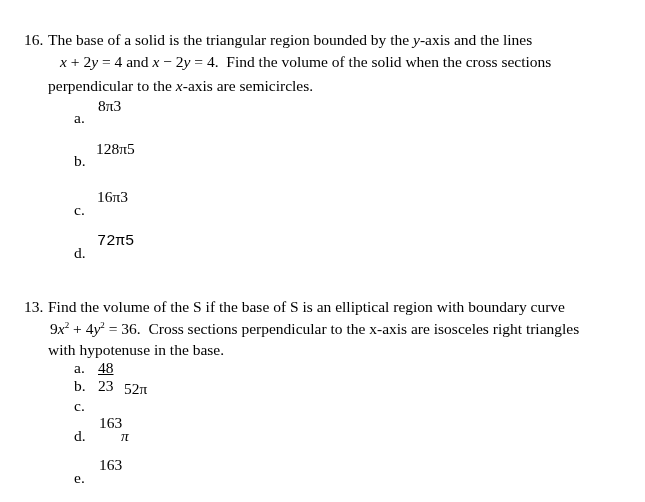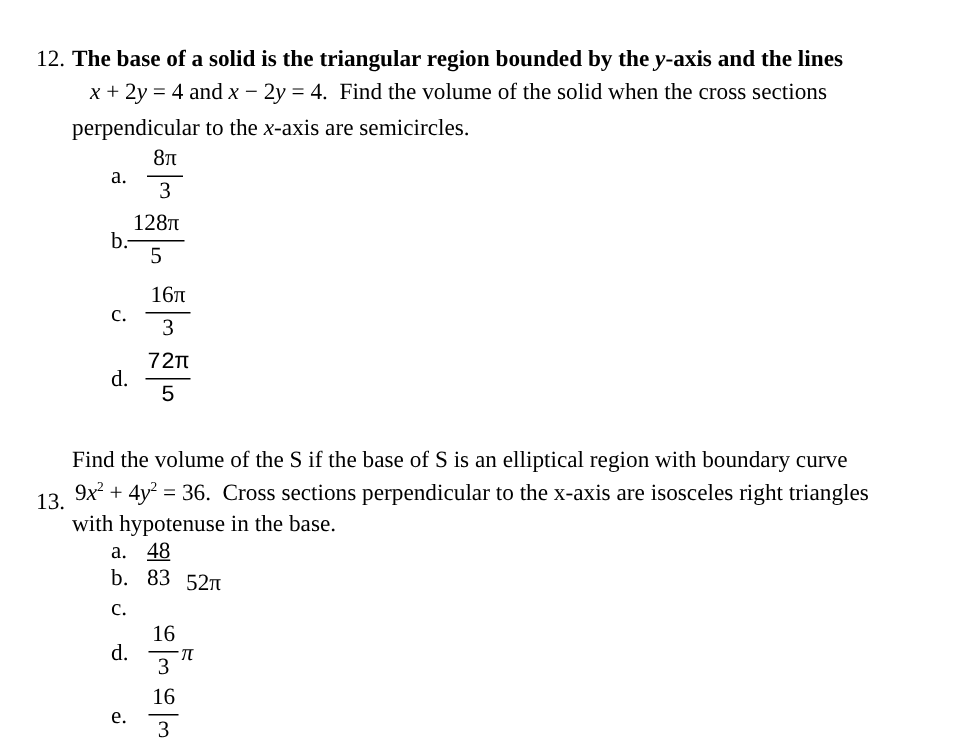--- a/index.html
+++ b/index.html
@@ -1,46 +1,46 @@
 <!DOCTYPE html>
 <html><head>
 <meta charset="utf-8">
 <style>
   html, body { margin: 0; padding: 0; background: #ffffff; }
   body { width: 645px; height: 502px; position: relative; overflow: hidden;
          font-family: "Liberation Serif", "DejaVu Serif", serif; color: #000; font-size: 15.5px; }
   .abs { position: absolute; white-space: nowrap; line-height: 18px; }
   .it { font-style: italic; }
-  .frac { position: absolute; display: flex; flex-direction: column; align-items: center; line-height: 16px; }
+  .frac { position: absolute; display: flex; flex-direction: row; align-items: center; line-height: 16px; }
   .frac .num, .frac .den { display: block; text-align: center; }
   .frac .bar { display: block; border-top: 1px solid #000; margin: 3px 0 2px 0; align-self: stretch; }
   .label { position: absolute; line-height: 18px; }
   sup { font-size: 9px; vertical-align: 6px; line-height: 0; }
 </style>
 </head>
 <body>
 
 <div>
-  <span class="abs" style="left:24px; top:31px;">12.</span>
-  <span class="abs" style="left:48px; top:31px;font-weight:bold;">The base of a solid is the triangular region bounded by the <span class="it">y</span>-axis and the lines</span>
+  <span class="abs" style="left:24px; top:31px;">16.</span>
+  <span class="abs" style="left:48px; top:31px;">The base of a solid is the triangular region bounded by the <span class="it">y</span>-axis and the lines</span>
   <span class="abs" style="left:60px; top:53px;"><span class="it">x</span> + 2<span class="it">y</span> = 4 and <span class="it">x</span> − 2<span class="it">y</span> = 4.&nbsp; Find the volume of the solid when the cross sections</span>
   <span class="abs" style="left:48px; top:77px;">perpendicular to the <span class="it">x</span>-axis are semicircles.</span>
 
   <div>
     <span class="label" style="left:74px; top:109px;">a.</span>
     <div class="frac" style="left:98px; top:98px; width:24px;">
       <span class="num">8π</span>
       <span class="bar"></span>
       <span class="den">3</span>
     </div>
   </div>
 
   <div>
     <span class="label" style="left:74px; top:152px;">b.</span>
-    <div class="frac" style="left:85px; top:141px; width:38px;">
+    <div class="frac" style="left:96px; top:141px; width:38px;">
       <span class="num">128π</span>
       <span class="bar"></span>
       <span class="den">5</span>
     </div>
   </div>
 
   <div>
     <span class="label" style="left:74px; top:201px;">c.</span>
     <div class="frac" style="left:97px; top:189px; width:30px;">
       <span class="num">16π</span>
@@ -53,32 +53,32 @@
     <span class="label" style="left:74px; top:244px;">d.</span>
     <div class="frac" style="left:97px; top:233px; width:30px;font-family:Liberation Mono, monospace;">
       <span class="num">72π</span>
       <span class="bar"></span>
       <span class="den">5</span>
     </div>
   </div>
 </div>
 
 <div>
-  <span class="abs" style="left:24px; top:298px;margin-top:28px;">13.</span>
+  <span class="abs" style="left:24px; top:298px;">13.</span>
   <span class="abs" style="left:48px; top:298px;">Find the volume of the S if the base of S is an elliptical region with boundary curve</span>
   <span class="abs" style="left:50px; top:320px;">9<span class="it">x</span><sup>2</sup> + 4<span class="it">y</span><sup>2</sup> = 36.&nbsp; <span>Cross sections perpendicular to the x-axis are isosceles right triangles</span></span>
   <span class="abs" style="left:48px; top:341px;">with hypotenuse in the base.</span>
 
   <div>
     <span class="label" style="left:74px; top:359px;">a.</span>
     <span class="label" style="left:98px; top:359px;text-decoration:underline;">48</span>
   </div>
   <div>
     <span class="label" style="left:74px; top:377px;">b.</span>
-    <span class="label" style="left:98px; top:377px;">83</span>
+    <span class="label" style="left:98px; top:377px;">23</span>
   </div>
   <div>
     <span class="label" style="left:74px; top:397px;">c.</span>
     <span class="label" style="left:100px; top:380px;margin-left:24px;">52π</span>
   </div>
   <div>
     <span class="label" style="left:74px; top:427px;">d.</span>
     <div class="frac" style="left:99px; top:415px; width:20px;">
       <span class="num">16</span>
       <span class="bar"></span>

